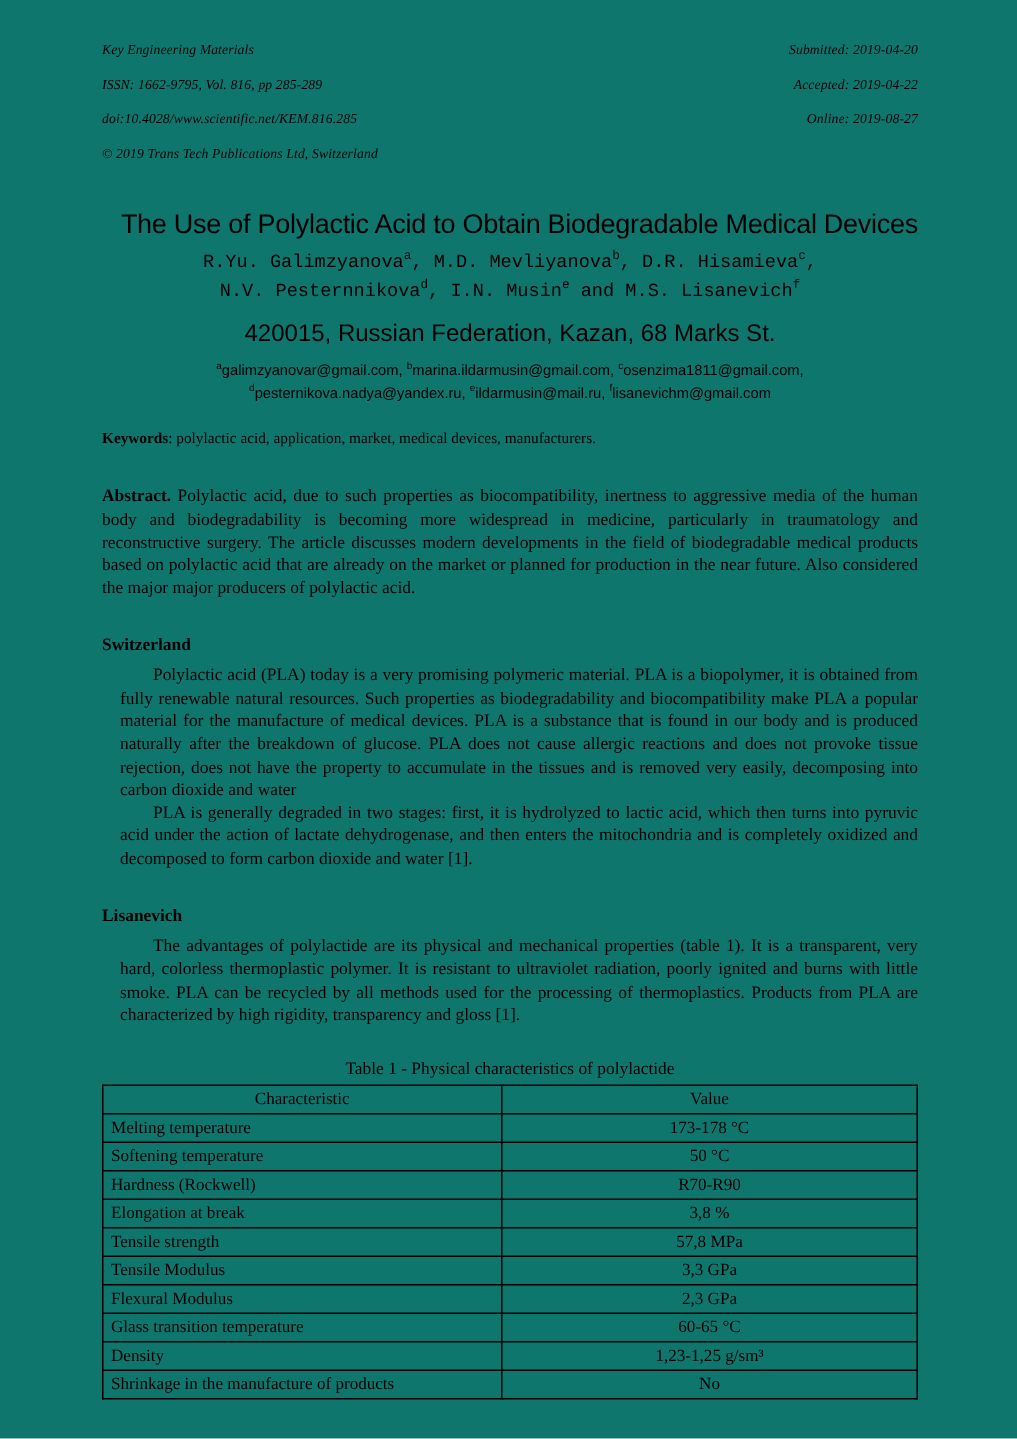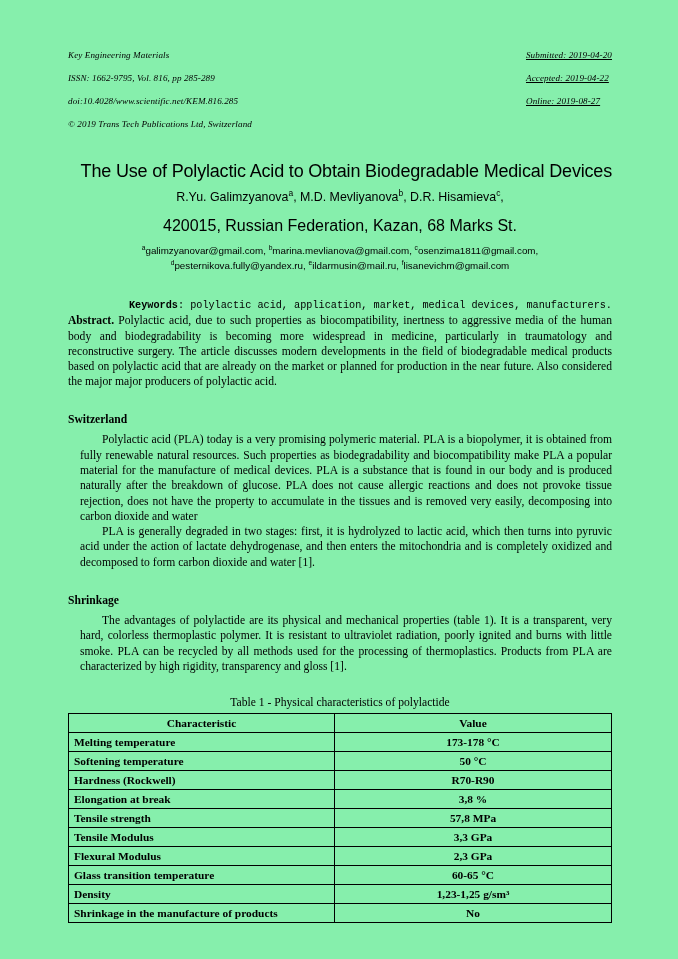--- a/index.html
+++ b/index.html
@@ -12,93 +12,92 @@
     height: 959px;
     font-family: "Liberation Serif", serif;
     color: #000000;
     -webkit-font-smoothing: antialiased;
   }
   .page {
     position: relative;
     width: 678px;
     height: 959px;
     box-sizing: border-box;
-    padding: 38px 66px 0 68px;
-    background: #86efac;
+    padding: 16px 66px 0 68px;
+    background: #0f766e;
     overflow: hidden;
   }
 
   
   .journal-header {
     display: flex;
     justify-content: space-between;
     align-items: flex-start;
     font-style: italic;
     font-size: 9.1px;
     line-height: 11.6px;
     letter-spacing: 0.01em;
   }
   .journal-header .left-col,
   .journal-header .right-col {
     white-space: pre-line;
   }
   .journal-header .right-col {
-    text-align: left;
-    text-decoration: underline;
+    text-align: right;
   }
   .hdr-line { display: block; }
 
   
   .title {
     margin-top: 21px;
     text-align: right;
     font-family: "Liberation Sans", sans-serif;
     font-weight: normal;
     font-size: 18px;
     line-height: 16px;
     letter-spacing: -0.01em;
   }
   .authors {
     margin-top: 9px;
     text-align: center;
     font-family: "Liberation Sans", sans-serif;
     font-size: 12.4px;
     line-height: 19px;
   }
-  .authors .ln { display: block; }
+  .authors .ln { display: block; font-family: Liberation Mono, monospace; }
   sup { font-size: 0.68em; vertical-align: super; line-height: 0; }
 
   .affiliation {
     margin-top: 12px;
     text-align: center;
     font-family: "Liberation Sans", sans-serif;
     font-size: 16px;
     line-height: 14px;
   }
   .emails {
     margin-top: 11px;
     text-align: center;
     font-family: "Liberation Sans", sans-serif;
     font-size: 9.8px;
     line-height: 14.5px;
   }
   .emails .ln { display: block; }
 
   
   .keywords {
-    margin-top: 26px;
-    font-family: Liberation Mono, monospace;
+    margin-top: 16px;
+    font-family: Liberation Serif, serif;
     font-size: 10.2px;
     line-height: 14px;
-    text-align: right;
   }
   .keywords b { font-weight: bold; }
 
   
   .abstract {
+    margin-top: 23px;
     font-size: 11.6px;
     line-height: 15.2px;
     text-align: justify;
   }
   .abstract b { font-weight: bold; }
 
   
   .section-head {
     margin-top: 23px;
     font-weight: bold;
@@ -127,21 +126,21 @@
     width: 543px;
     border-collapse: collapse;
     font-size: 11.4px;
     table-layout: fixed;
   }
   table.data-table td,
   table.data-table th {
     border: 1px solid #000;
     padding: 1px 5px 2px 5px;
     height: 15px;
-    font-weight: bold;
+    font-weight: normal;
   }
   table.data-table th.c-head,
   table.data-table td.c-val {
     text-align: center;
   }
   table.data-table td.c-name {
     text-align: left;
   }
   table.data-table col.col-name { width: 266px; }
   table.data-table col.col-val  { width: 277px; }
@@ -162,42 +161,43 @@
       <span class="hdr-line">Submitted: 2019-04-20</span>
       <span class="hdr-line">Accepted: 2019-04-22</span>
       <span class="hdr-line">Online: 2019-08-27</span>
     </div>
   </div>
 
   <div class="title">The Use of Polylactic Acid to Obtain Biodegradable Medical Devices</div>
 
   <div class="authors">
     <span class="ln" id="author-line-1"><span>R.Yu. Galimzyanova</span><sup>a</sup><span>, M.D. Mevliyanova</span><sup>b</sup><span>, D.R. Hisamieva</span><sup>c</sup><span>,</span></span>
+    <span class="ln" id="author-line-2"><span>N.V. Pesternnikova</span><sup>d</sup><span>, I.N. Musin</span><sup>e</sup><span> and M.S. Lisanevich</span><sup>f</sup></span>
   </div>
 
   <div class="affiliation">420015, Russian Federation, Kazan, 68 Marks St.</div>
 
   <div class="emails">
-    <span class="ln" id="email-line-1"><sup>a</sup><span>galimzyanovar@gmail.com, </span><sup>b</sup><span>marina.mevlianova@gmail.com, </span><sup>c</sup><span>osenzima1811@gmail.com,</span></span>
-    <span class="ln" id="email-line-2"><sup>d</sup><span>pesternikova.fully@yandex.ru, </span><sup>e</sup><span>ildarmusin@mail.ru, </span><sup>f</sup><span>lisanevichm@gmail.com</span></span>
+    <span class="ln" id="email-line-1"><sup>a</sup><span>galimzyanovar@gmail.com, </span><sup>b</sup><span>marina.ildarmusin@gmail.com, </span><sup>c</sup><span>osenzima1811@gmail.com,</span></span>
+    <span class="ln" id="email-line-2"><sup>d</sup><span>pesternikova.nadya@yandex.ru, </span><sup>e</sup><span>ildarmusin@mail.ru, </span><sup>f</sup><span>lisanevichm@gmail.com</span></span>
   </div>
 
   <div class="keywords">
     <b>Keywords</b><span>: </span><span>polylactic acid, application, market, medical devices, manufacturers.</span>
   </div>
 
   <div class="abstract">
     <b>Abstract.</b><span> Polylactic acid, due to such properties as biocompatibility, inertness to aggressive media of the human body and biodegradability is becoming more widespread in medicine, particularly in traumatology and reconstructive surgery. The article discusses modern developments in the field of biodegradable medical products based on polylactic acid that are already on the market or planned for production in the near future. Also considered the major major producers of polylactic acid.</span>
   </div>
 
   <div class="section-head">Switzerland</div>
   <div class="para">Polylactic acid (PLA) today is a very promising polymeric material. PLA is a biopolymer, it is obtained from fully renewable natural resources. Such properties as biodegradability and biocompatibility make PLA a popular material for the manufacture of medical devices. PLA is a substance that is found in our body and is produced naturally after the breakdown of glucose. PLA does not cause allergic reactions and does not provoke tissue rejection, does not have the property to accumulate in the tissues and is removed very easily, decomposing into carbon dioxide and water</div>
   <div class="para tight">PLA is generally degraded in two stages: first, it is hydrolyzed to lactic acid, which then turns into pyruvic acid under the action of lactate dehydrogenase, and then enters the mitochondria and is completely oxidized and decomposed to form carbon dioxide and water [1].</div>
 
-  <div class="section-head">Shrinkage</div>
+  <div class="section-head">Lisanevich</div>
   <div class="para">The advantages of polylactide are its physical and mechanical properties (table 1). It is a transparent, very hard, colorless thermoplastic polymer. It is resistant to ultraviolet radiation, poorly ignited and burns with little smoke. PLA can be recycled by all methods used for the processing of thermoplastics. Products from PLA are characterized by high rigidity, transparency and gloss [1].</div>
 
   <div class="table-caption">Table 1 - Physical characteristics of polylactide</div>
 
   <table class="data-table">
     <colgroup>
       <col class="col-name">
       <col class="col-val">
     </colgroup>
     <thead>

